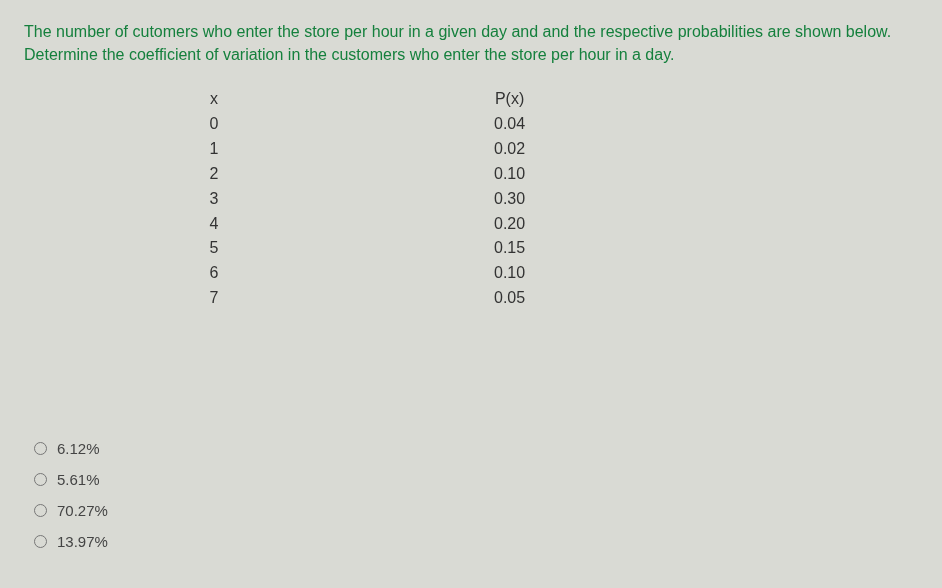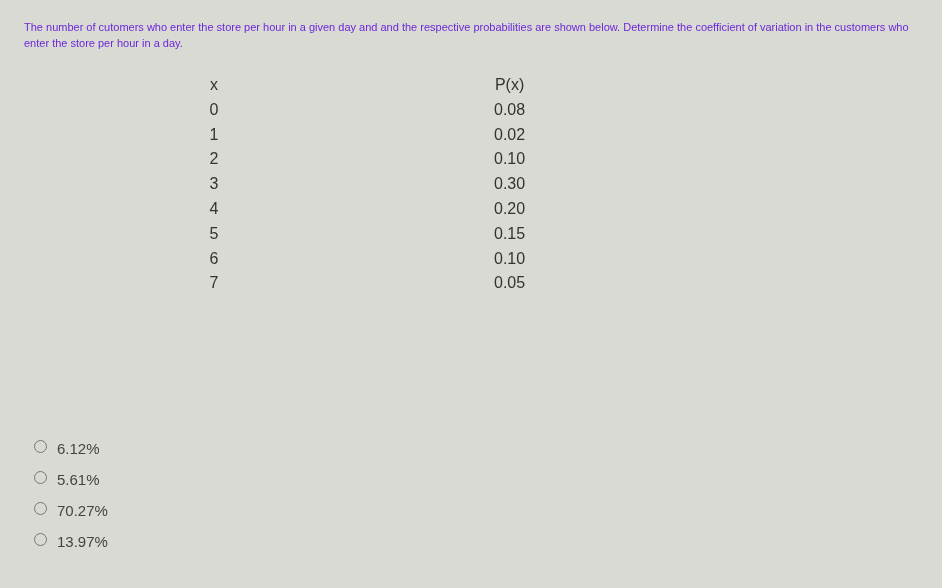--- a/index.html
+++ b/index.html
@@ -10,23 +10,23 @@
     body {
       width: 942px;
       height: 588px;
       background: #d9dad4;
       font-family: 'Segoe UI', Arial, sans-serif;
       color: #3a3a3a;
       padding: 20px 24px;
       position: relative;
     }
     .question-text {
-      font-size: 11px;
+      font-size: 16px;
       line-height: 1.45;
-      color: #6d28d9;
+      color: #15803d;
       margin-bottom: 24px;
     }
     .table-container {
       display: flex;
       margin-left: 170px;
       margin-top: 8px;
     }
     .column {
       display: flex;
       flex-direction: column;
@@ -49,20 +49,21 @@
       line-height: 1.55;
       text-align: center;
     }
     .options {
       position: absolute;
       bottom: 24px;
       left: 34px;
     }
     .option-row {
       display: flex;
+      align-items: center;
       margin-bottom: 14px;
     }
     .radio {
       width: 13px;
       height: 13px;
       border: 1.5px solid #777;
       border-radius: 50%;
       background: #d9dad4;
       margin-right: 10px;
       flex-shrink: 0;
@@ -84,21 +85,21 @@
     <div class="col-value">1</div>
     <div class="col-value">2</div>
     <div class="col-value">3</div>
     <div class="col-value">4</div>
     <div class="col-value">5</div>
     <div class="col-value">6</div>
     <div class="col-value">7</div>
   </div>
   <div class="column px-col">
     <div class="col-header">P(x)</div>
-    <div class="col-value">0.08</div>
+    <div class="col-value">0.04</div>
     <div class="col-value">0.02</div>
     <div class="col-value">0.10</div>
     <div class="col-value">0.30</div>
     <div class="col-value">0.20</div>
     <div class="col-value">0.15</div>
     <div class="col-value">0.10</div>
     <div class="col-value">0.05</div>
   </div>
 </div>
 

